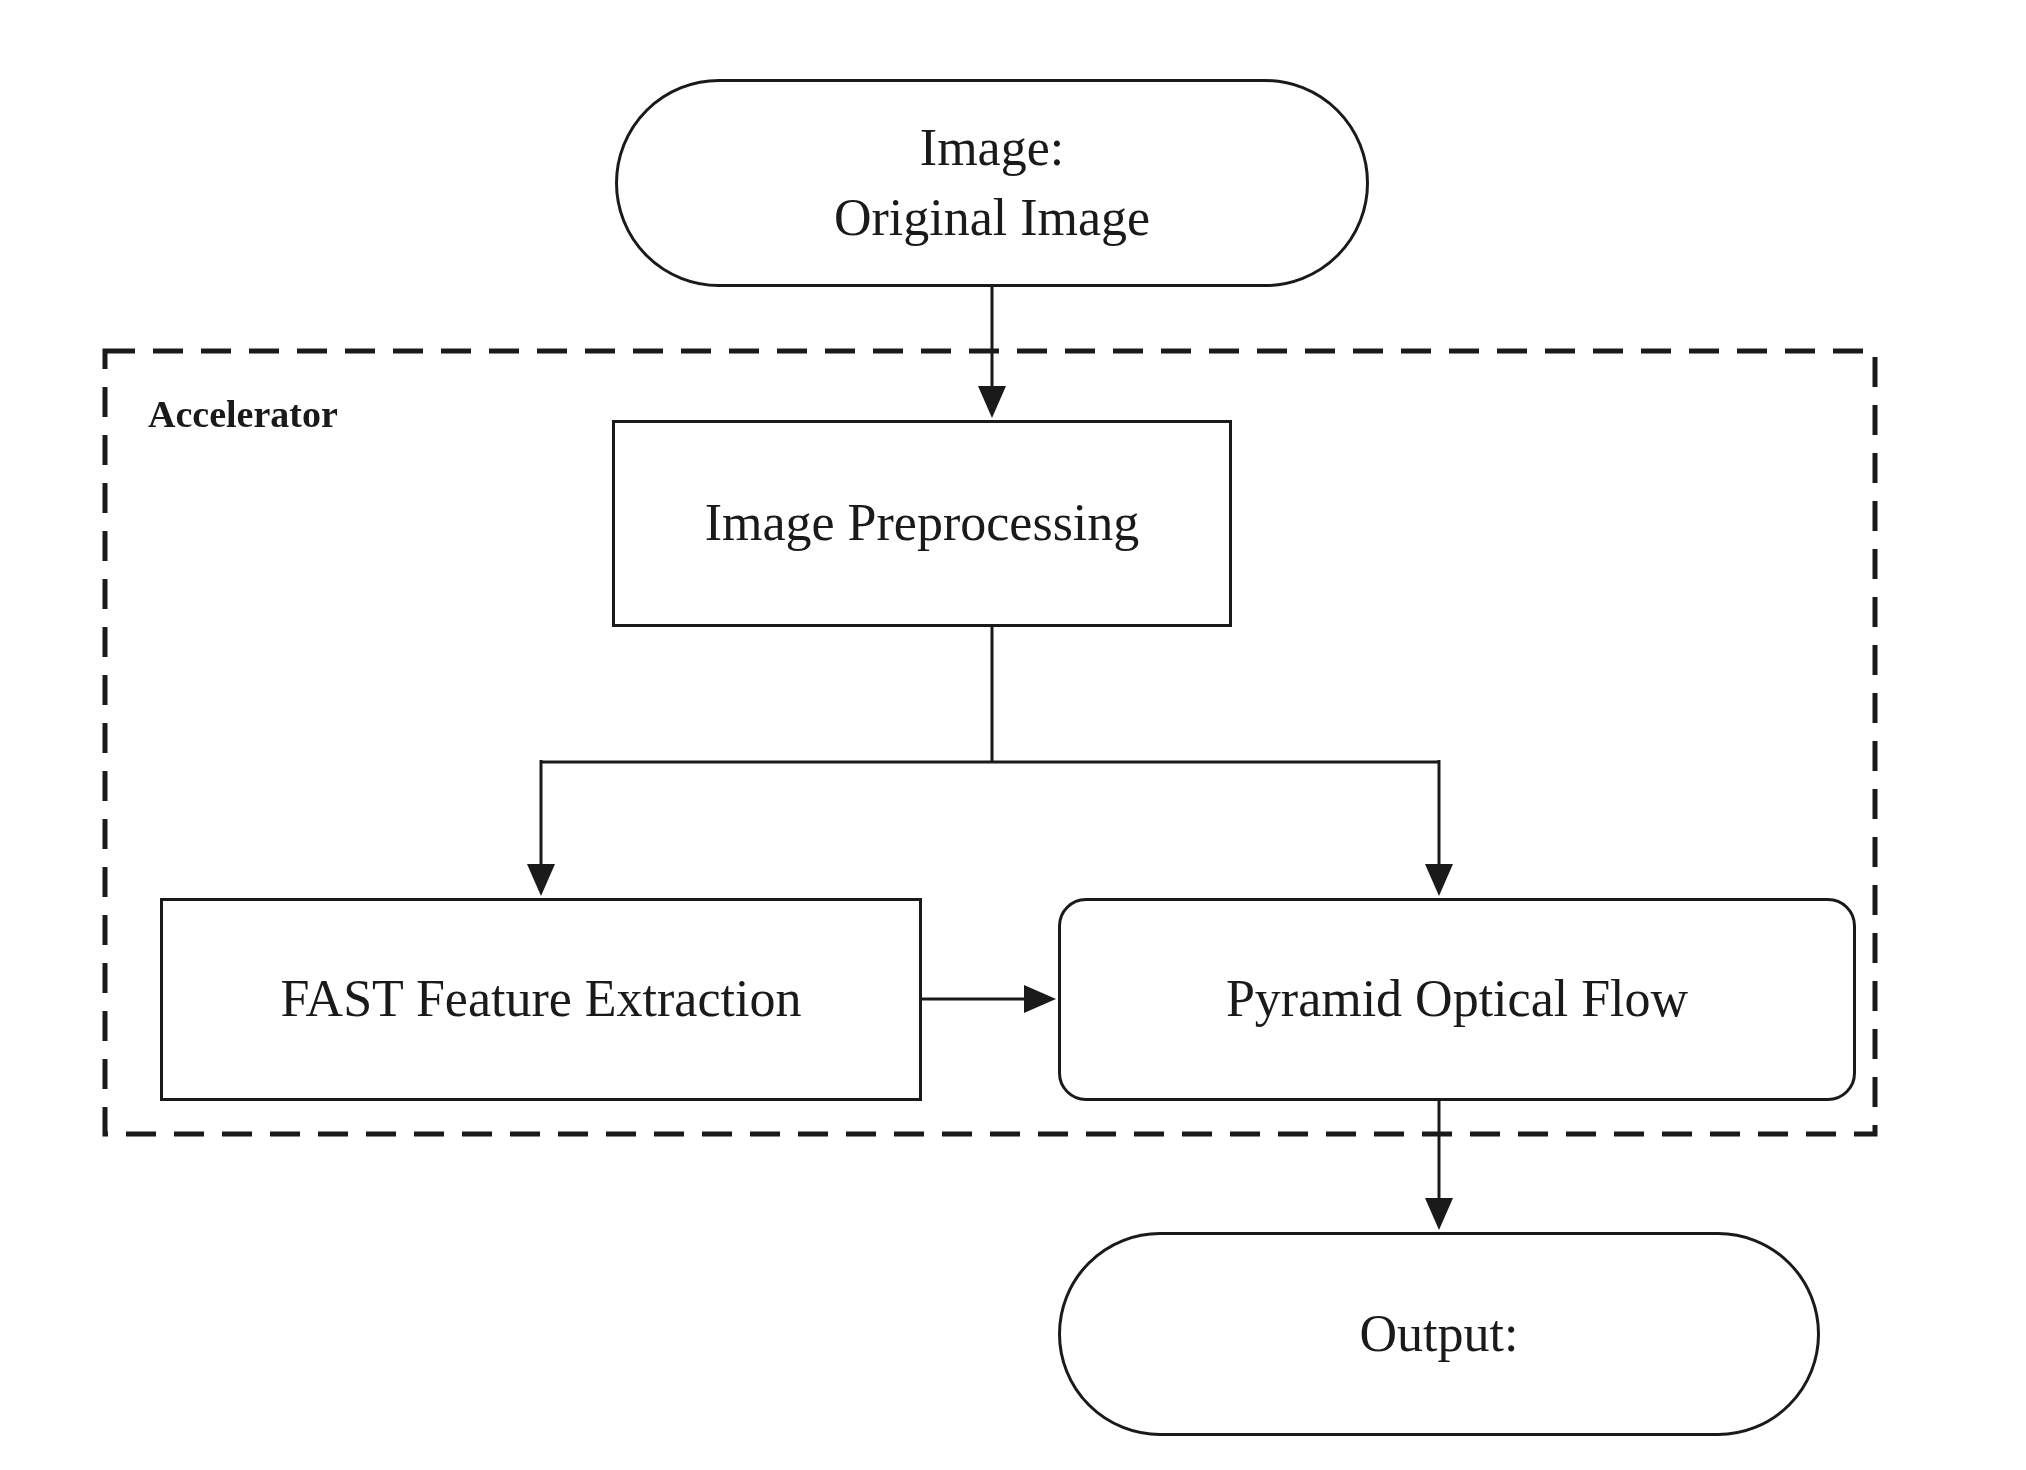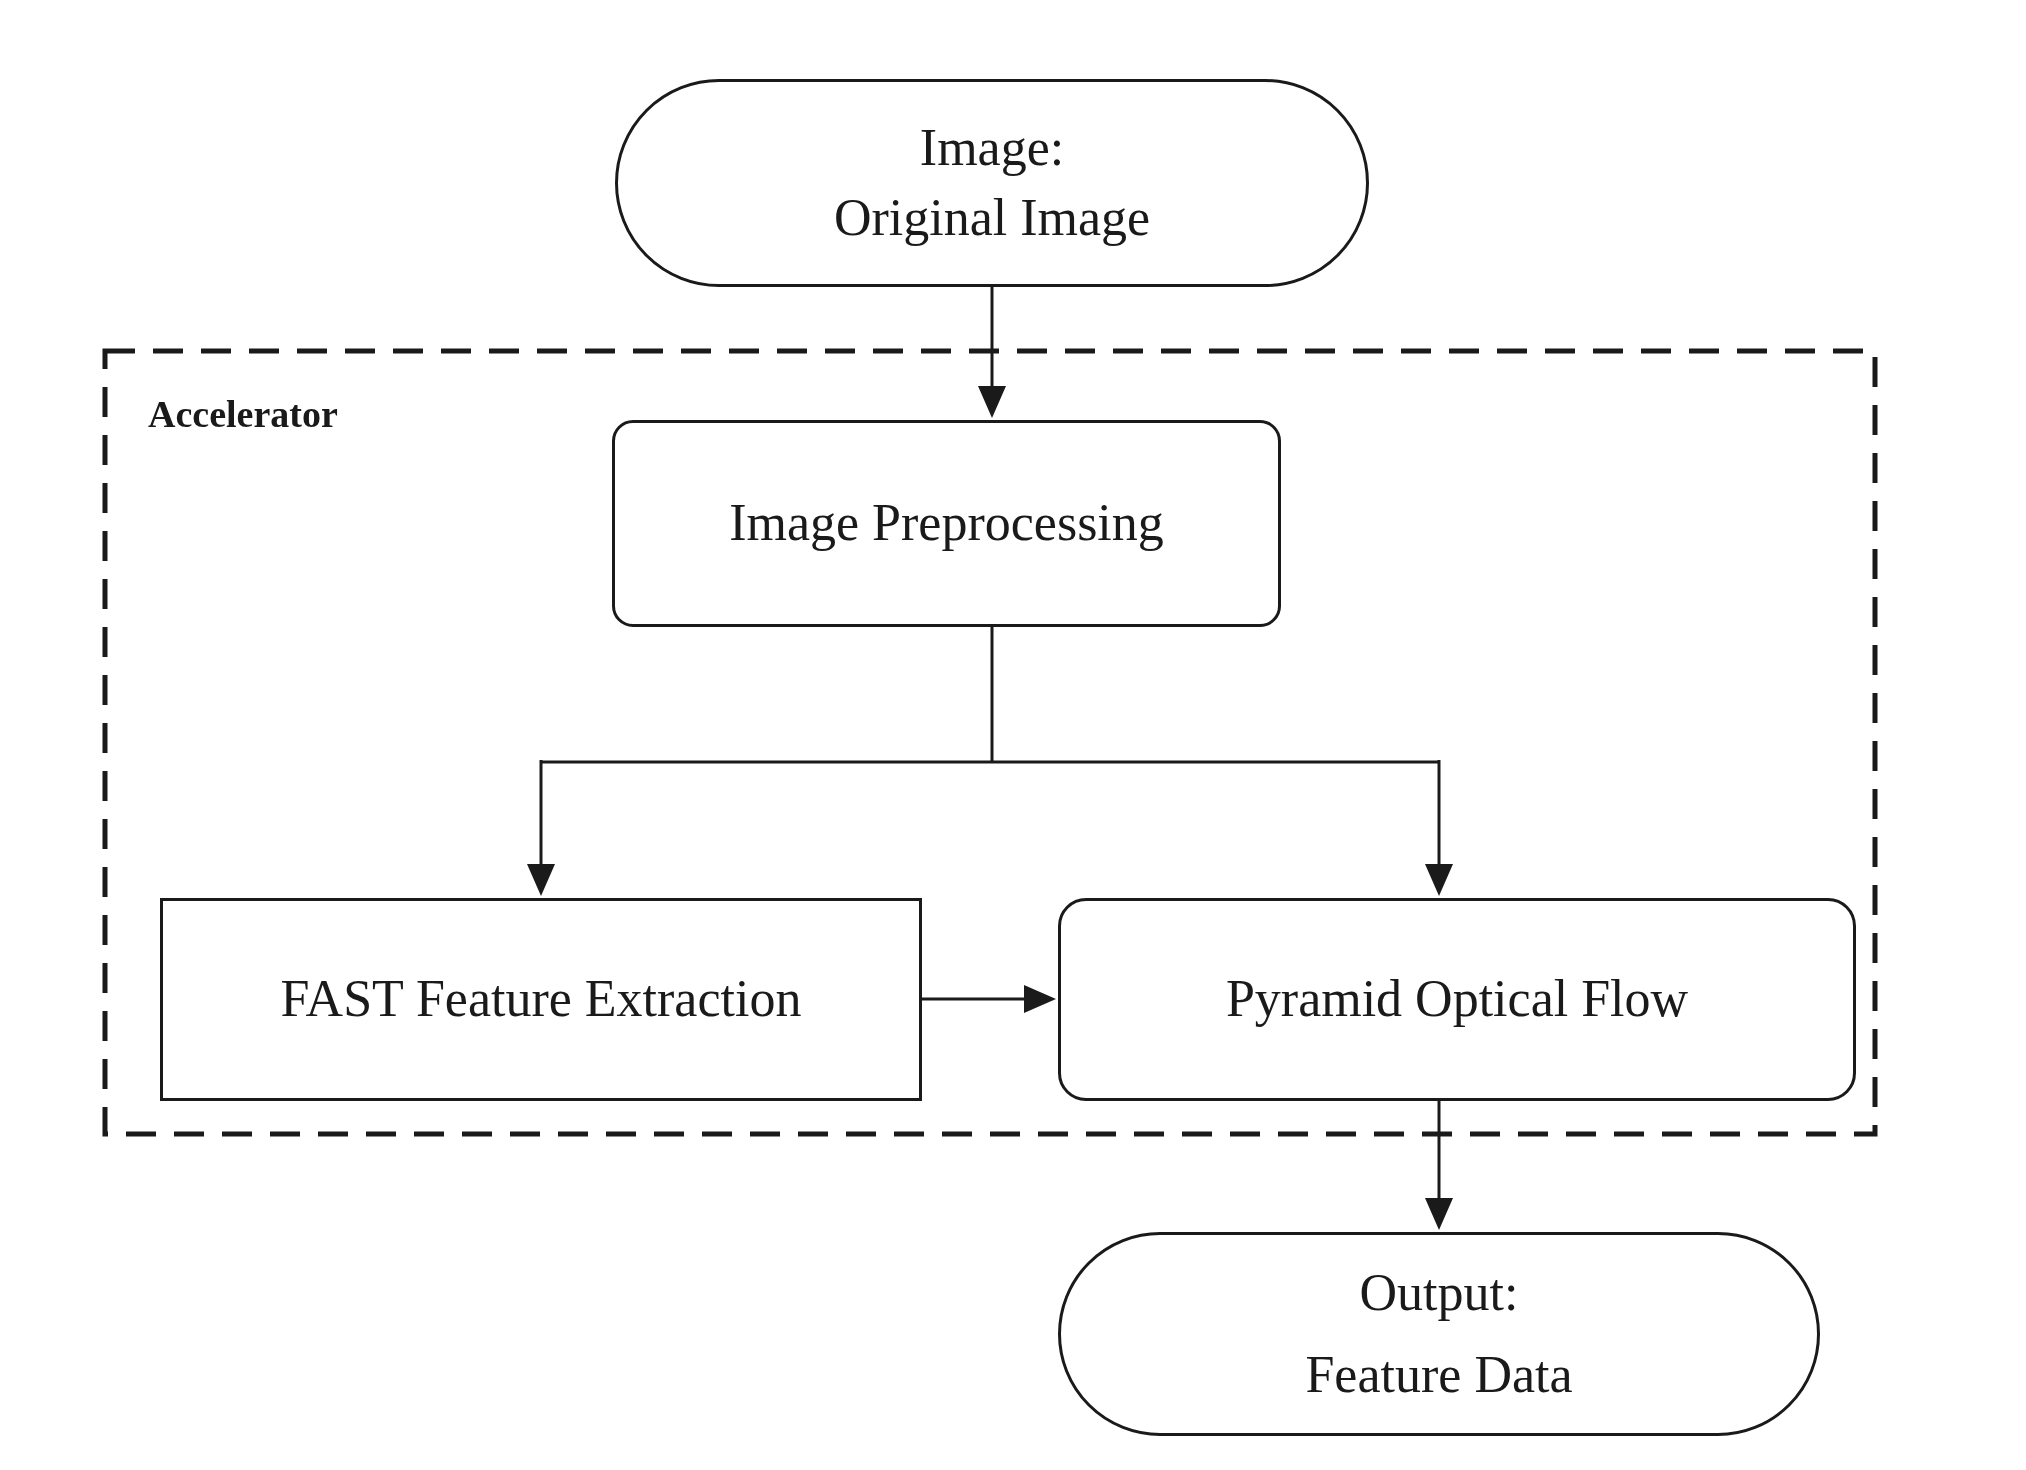--- a/index.html
+++ b/index.html
@@ -43,21 +43,21 @@
     border-radius: 0;
   }
   .region-label {
     position: absolute;
     color: #1a1a1a;
     font-size: 38px;
     font-weight: bold;
   }
   
   .n-input        { left: 615px;  top: 79px;   width: 754px; height: 208px; }
-  .n-preprocess   { left: 612px;  top: 420px;  width: 669px; height: 207px; border-radius: 21px; }
+  .n-preprocess   { left: 612px;  top: 420px;  width: 620px; height: 207px; }
   .n-fast         { left: 160px;  top: 898px;  width: 762px; height: 203px; }
   .n-optflow      { left: 1058px; top: 898px;  width: 798px; height: 203px; border-radius: 28px; }
   .n-output       { left: 1058px; top: 1232px; width: 762px; height: 204px; gap: 12px; }
   .l-accelerator  { left: 148px;  top: 392px; }
 </style>
 </head>
 <body>
 
 <div class="canvas">
 
@@ -110,16 +110,15 @@
   <div class="node rect n-fast">
     <div>FAST Feature Extraction</div>
   </div>
 
   <div class="node rect n-optflow">
     <div>Pyramid Optical Flow</div>
   </div>
 
   <div class="node stadium n-output">
     <div>Output:</div>
-    <div>Feature Data</div>
   </div>
 
 </div>
 
 </body></html>

